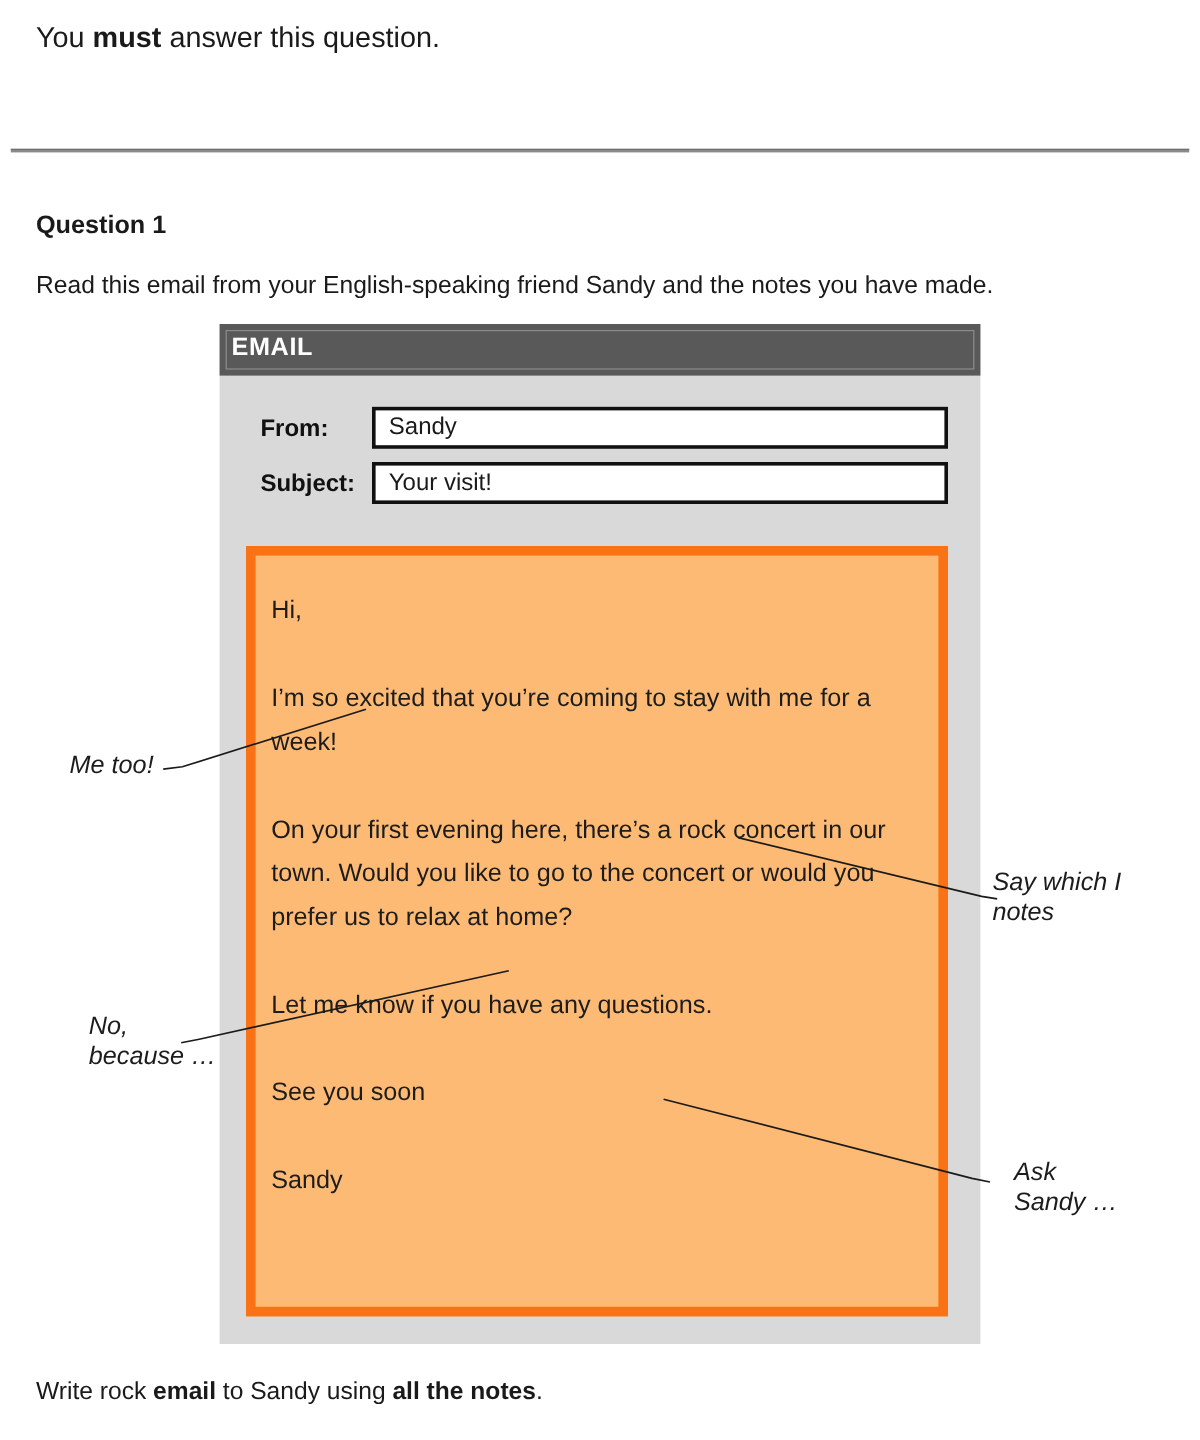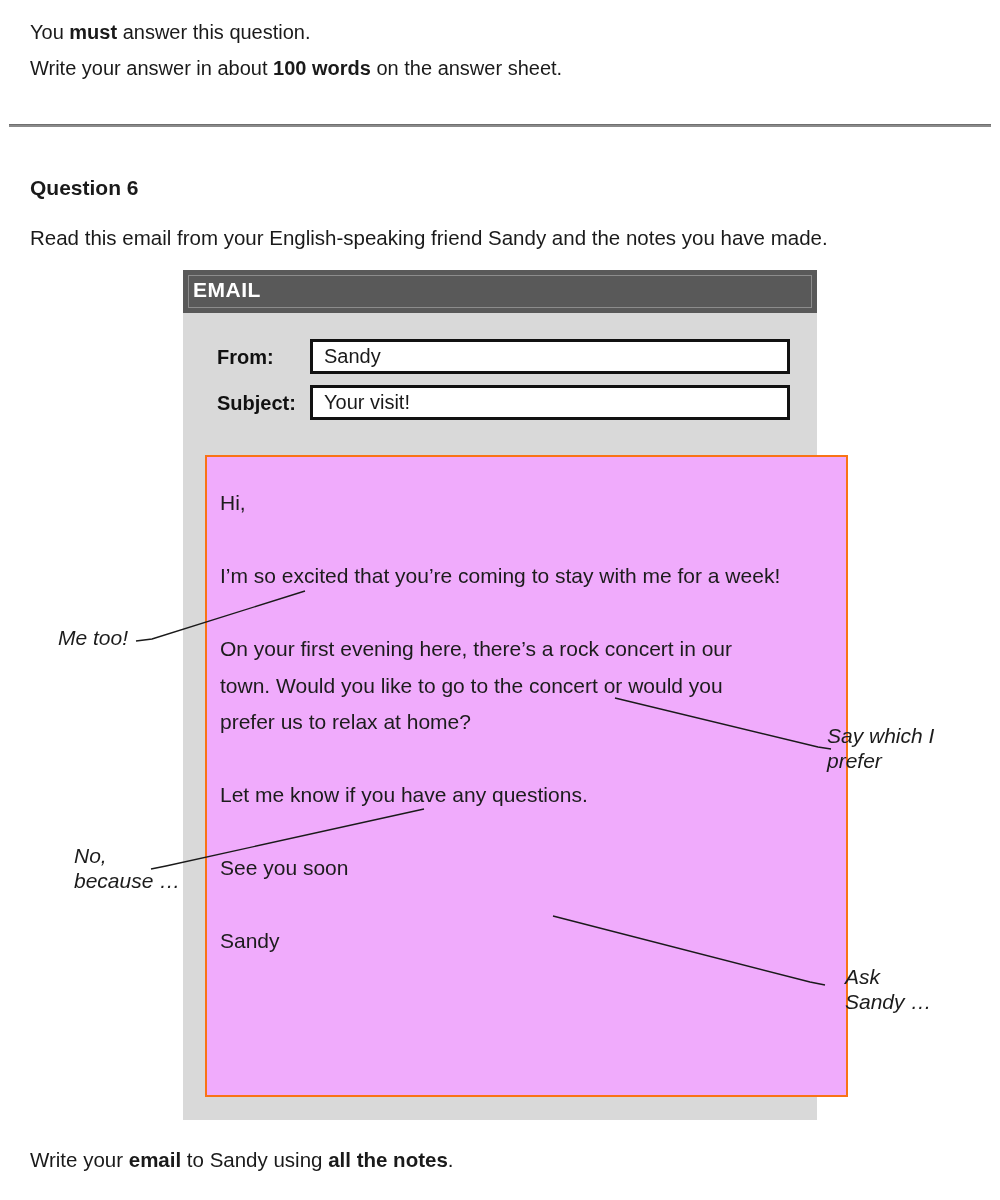--- a/index.html
+++ b/index.html
@@ -6,21 +6,21 @@
   html, body { width: 1000px; height: 1200px; background: #ffffff; }
   body {
     position: relative;
     font-family: "Liberation Sans", "DejaVu Sans", sans-serif;
     color: #1a1a1a;
     overflow: hidden;
   }
   .abs { position: absolute; }
 
   
-  .rubric { left: 30px; top: 14px; font-size: 20px; line-height: 36px; }
+  .rubric { left: 30px; top: 14px; font-size: 24px; line-height: 36px; }
   .rule {
     left: 9px; top: 124px; width: 982px; height: 3px;
     background: #8a8a8a; border-top: 1px solid #6f6f6f;
   }
   .question-heading { left: 30px; top: 176px; font-size: 21px; font-weight: bold; }
   .read-instruction { left: 30px; top: 226px; font-size: 20.5px; }
 
   
   .email-window {
     left: 183px; top: 270px; width: 634px; height: 850px;
@@ -43,22 +43,22 @@
   .subject-label { left: 34px; top: 122px; }
   .field-box {
     position: absolute; left: 127px; width: 480px; height: 35px;
     background: #ffffff; border: 3px solid #111111;
     font-size: 20px; line-height: 29px; padding-left: 11px; color: #1a1a1a;
   }
   .from-box { top: 69px; }
   .subject-box { top: 115px; }
 
   .message-box {
-    position: absolute; left: 22px; top: 185px; width: 643px; height: 642px;
-    background: #f0abfc; border: 2px solid #f97316;
+    position: absolute; left: 22px; top: 185px; width: 585px; height: 642px;
+    background: #fdba74; border: 8px solid #f97316;
     padding: 28px 10px 0 13px;
     font-size: 21px; line-height: 36.5px; color: #1c1c1c;
   }
   .message-box p { margin: 0 0 36.5px 0; }
 
   
   .note {
     font-size: 21px; font-style: italic; color: #1c1c1c; line-height: 25px;
     white-space: nowrap;
   }
@@ -74,26 +74,25 @@
   }
 
   
   .write-instruction { left: 30px; top: 1148px; font-size: 20.5px; }
 </style>
 </head>
 <body>
 
 <div class="abs rubric">
   <div><span>You </span><b>must</b><span> answer this question.</span></div>
-  <div><span>Write your answer in about </span><b>100 words</b><span> on the answer sheet.</span></div>
 </div>
 
 <div class="abs rule"></div>
 
-<div class="abs question-heading">Question 6</div>
+<div class="abs question-heading">Question 1</div>
 <div class="abs read-instruction">Read this email from your English-speaking friend Sandy and the notes you have made.</div>
 
 <div class="abs email-window">
   <div class="email-titlebar">
     <div class="email-titlebar-outline"></div>
     <div class="email-title">EMAIL</div>
   </div>
 
   <div class="field-label from-label">From:</div>
   <div class="field-box from-box">Sandy</div>
@@ -111,33 +110,33 @@
     </p>
     <p><span>Let me know if you have any questions.</span></p>
     <p><span>See you soon</span></p>
     <p><span>Sandy</span></p>
   </div>
 </div>
 
 <div class="abs note note-me-too">Me too!</div>
 <div class="abs note note-say-which">
   <div>Say which I</div>
-  <div>prefer</div>
+  <div>notes</div>
 </div>
 <div class="abs note note-no-because">
   <div>No,</div>
   <div>because …</div>
 </div>
 <div class="abs note note-ask-sandy">
   <div>Ask</div>
   <div>Sandy …</div>
 </div>
 
 <svg class="connector-overlay" width="1000" height="1200" viewBox="0 0 1000 1200">
   <polyline points="305,591 152,639 136,641" fill="none" stroke="#1a1a1a" stroke-width="1.4"></polyline>
   <polyline points="615,698 818,747 831,749" fill="none" stroke="#1a1a1a" stroke-width="1.4"></polyline>
   <polyline points="424,809 166,866 151,869" fill="none" stroke="#1a1a1a" stroke-width="1.4"></polyline>
   <polyline points="553,916 810,982 825,985" fill="none" stroke="#1a1a1a" stroke-width="1.4"></polyline>
 </svg>
 
 <div class="abs write-instruction">
-  <span>Write your </span><b>email</b><span> to Sandy using </span><b>all the notes</b><span>.</span>
+  <span>Write rock </span><b>email</b><span> to Sandy using </span><b>all the notes</b><span>.</span>
 </div>
 
 </body></html>

